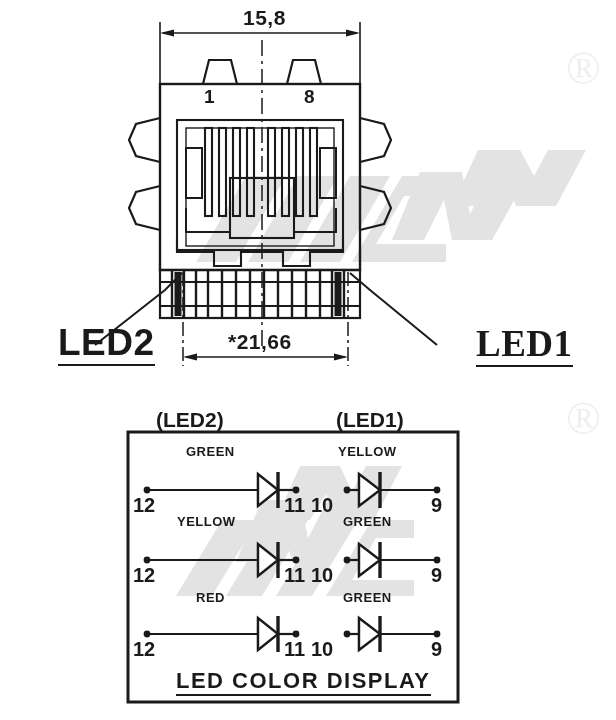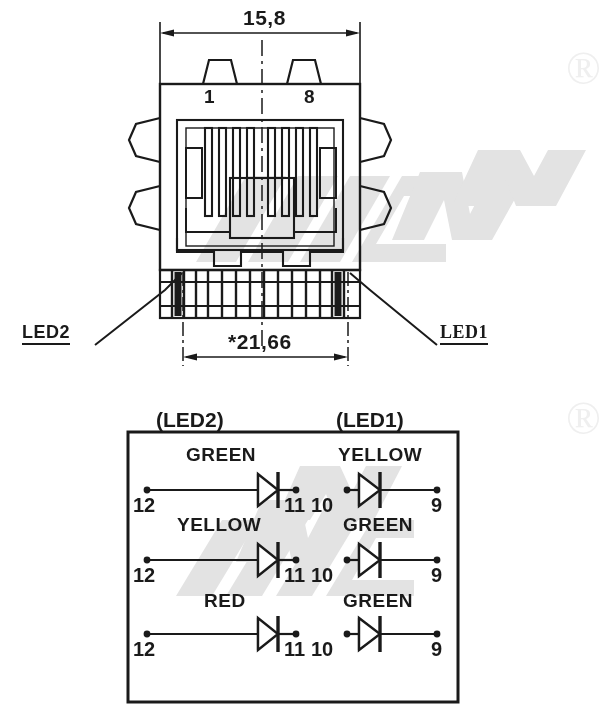--- a/index.html
+++ b/index.html
@@ -7,23 +7,23 @@
   body{
     width:616px;height:720px;position:relative;overflow:hidden;
     font-family:"Liberation Sans","DejaVu Sans",sans-serif;
     color:#1a1a1a;
   }
   .stage{position:absolute;left:0;top:0;width:616px;height:720px;padding-left:22px;}
   svg.layer{position:absolute;left:0;top:0;width:616px;height:720px;}
   .txt{position:absolute;white-space:nowrap;font-weight:bold;color:#1a1a1a;}
   .dim-txt{font-size:21px;letter-spacing:0.5px;}
   .pin-num{font-size:19px;font-weight:bold;}
-  .lead-label{font-size:18px;font-weight:bold;letter-spacing:0.5px;}
+  .lead-label{font-size:37px;font-weight:bold;letter-spacing:0.5px;margin-left:36px;}
   .led-grp{font-size:21px;font-weight:bold;}
-  .color-txt{font-size:19px;font-weight:bold;letter-spacing:0.5px;}
+  .color-txt{font-size:13px;font-weight:bold;letter-spacing:0.5px;}
   .term-num{font-size:20px;font-weight:bold;text-align:center;}
   .caption{font-size:22px;font-weight:bold;letter-spacing:1.5px;}
   .u{border-bottom:2.5px solid #1a1a1a;padding-bottom:1px;}
   .wm-r{
     position:absolute;color:#efefef;font-size:46px;line-height:1;
     font-family:"Liberation Serif","DejaVu Serif",serif;font-weight:400;
   }
 </style>
 </head>
 <body>
@@ -220,21 +220,24 @@
   <div class="txt term-num" style="left:311px;top:494px;">10</div>
   <div class="txt term-num" style="left:431px;top:494px;">9</div>
 
   <div class="txt color-txt" style="left:177px;top:514px;">YELLOW</div>
   <div class="txt color-txt" style="left:343px;top:514px;">GREEN</div>
   <div class="txt term-num" style="left:133px;top:564px;">12</div>
   <div class="txt term-num" style="left:284px;top:564px;">11</div>
   <div class="txt term-num" style="left:311px;top:564px;">10</div>
   <div class="txt term-num" style="left:431px;top:564px;">9</div>
 
-  <div class="txt color-txt" style="left:196px;top:590px;margin-left:8px;">RED</div>
+  <div class="txt color-txt" style="left:196px;top:590px;">RED</div>
   <div class="txt color-txt" style="left:343px;top:590px;">GREEN</div>
   <div class="txt term-num" style="left:133px;top:638px;">12</div>
   <div class="txt term-num" style="left:284px;top:638px;">11</div>
   <div class="txt term-num" style="left:311px;top:638px;">10</div>
   <div class="txt term-num" style="left:431px;top:638px;">9</div>
 
+  <div class="txt caption" style="left:176px;top:668px;">
+    <span class="u">LED COLOR DISPLAY</span>
+  </div>
 
 </div>
 
 </body></html>

